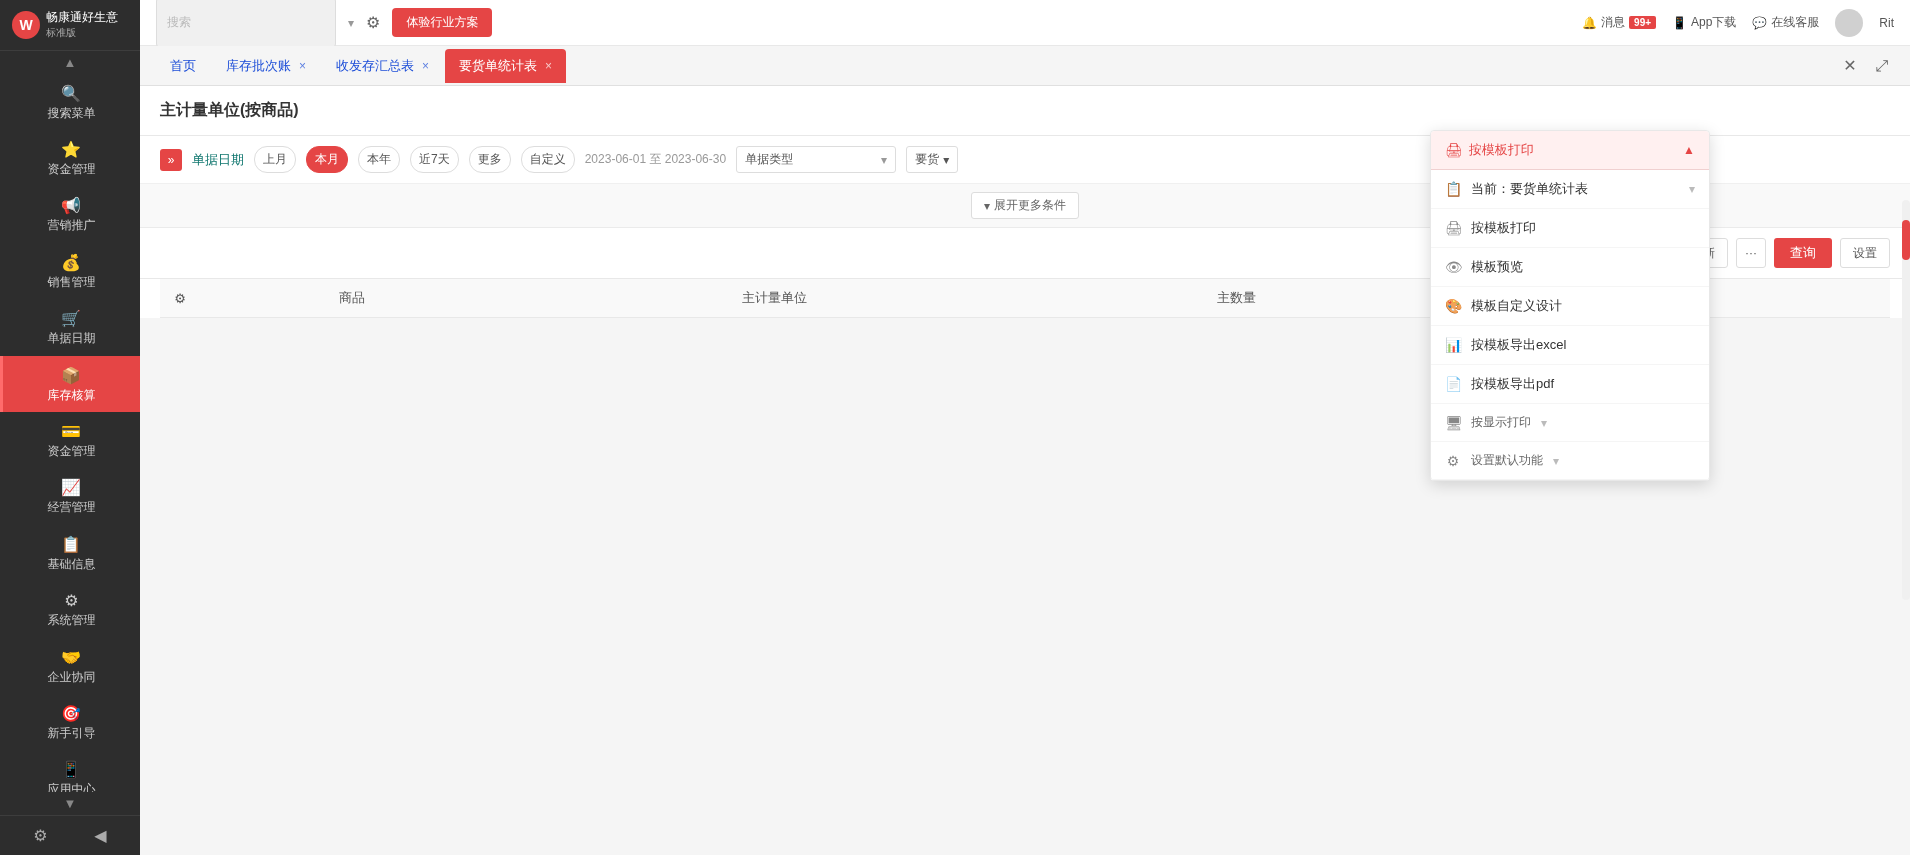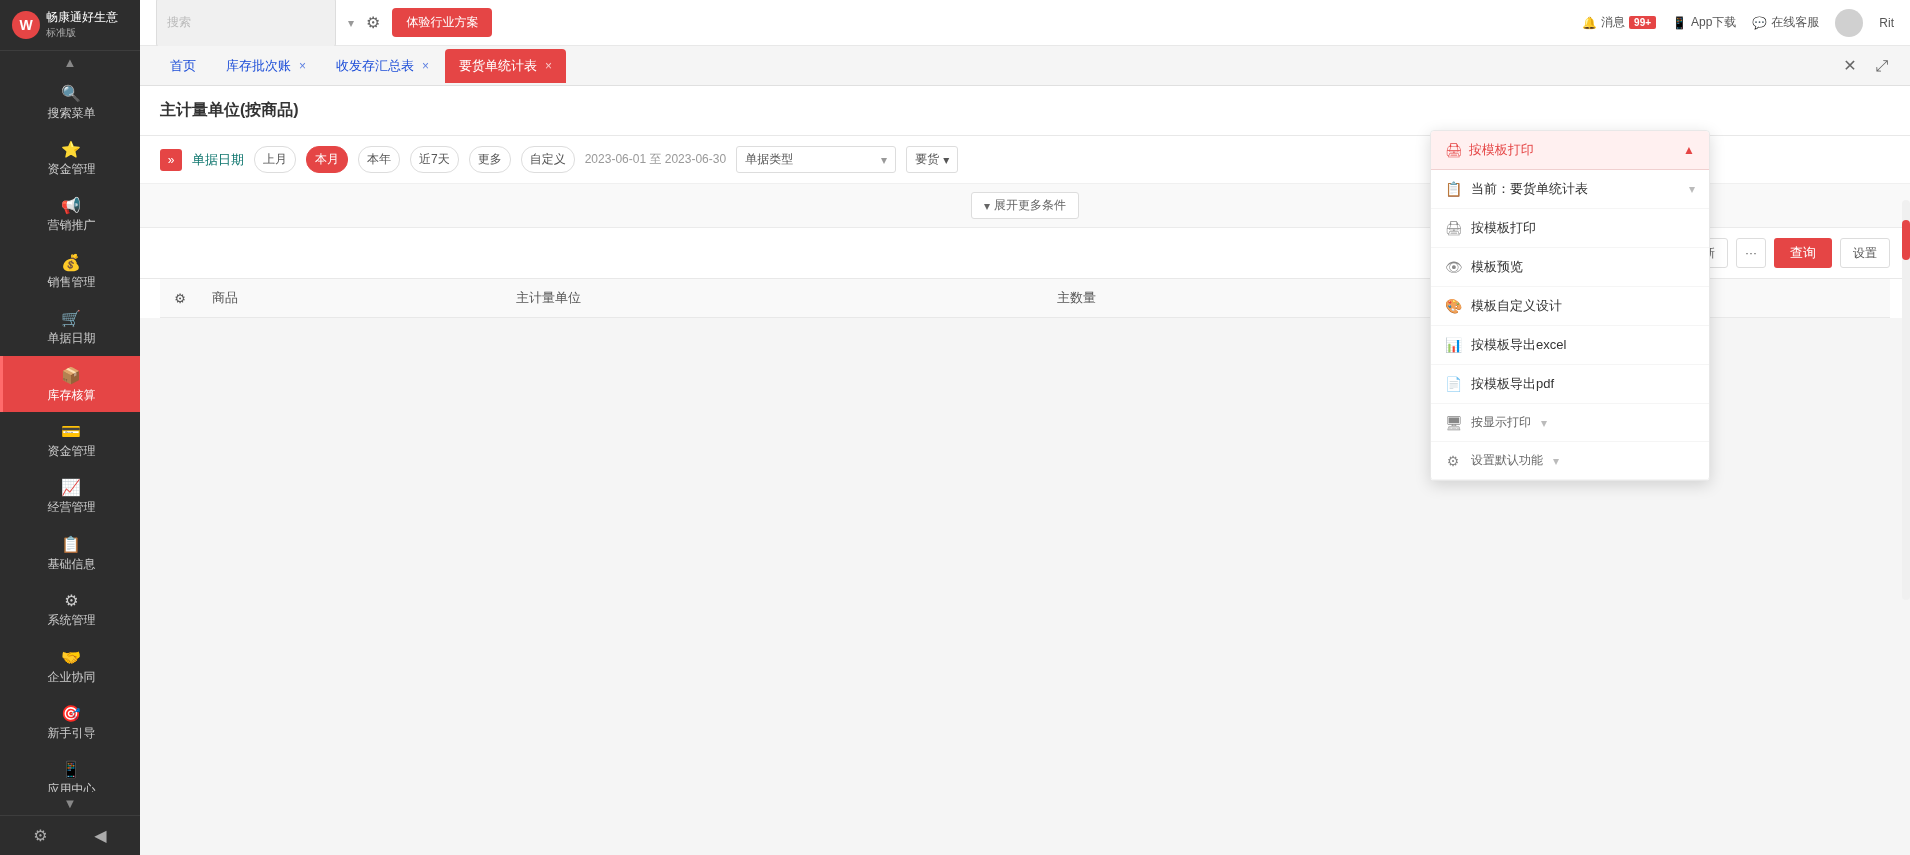--- a/index.html
+++ b/index.html
@@ -359,21 +359,21 @@
       width: 100%;
       border-collapse: collapse;
     }
     thead th {
       background: #f9f9f9;
       padding: 10px 12px;
       font-size: 13px;
       color: #555;
       font-weight: 500;
       border-bottom: 1px solid #e8e8e8;
-      text-align: left;
+      text-align: center;
     }
     thead th:first-child {
       width: 40px;
       text-align: center;
     }
 
     
     .empty-state {
       display: flex;
       flex-direction: column;

